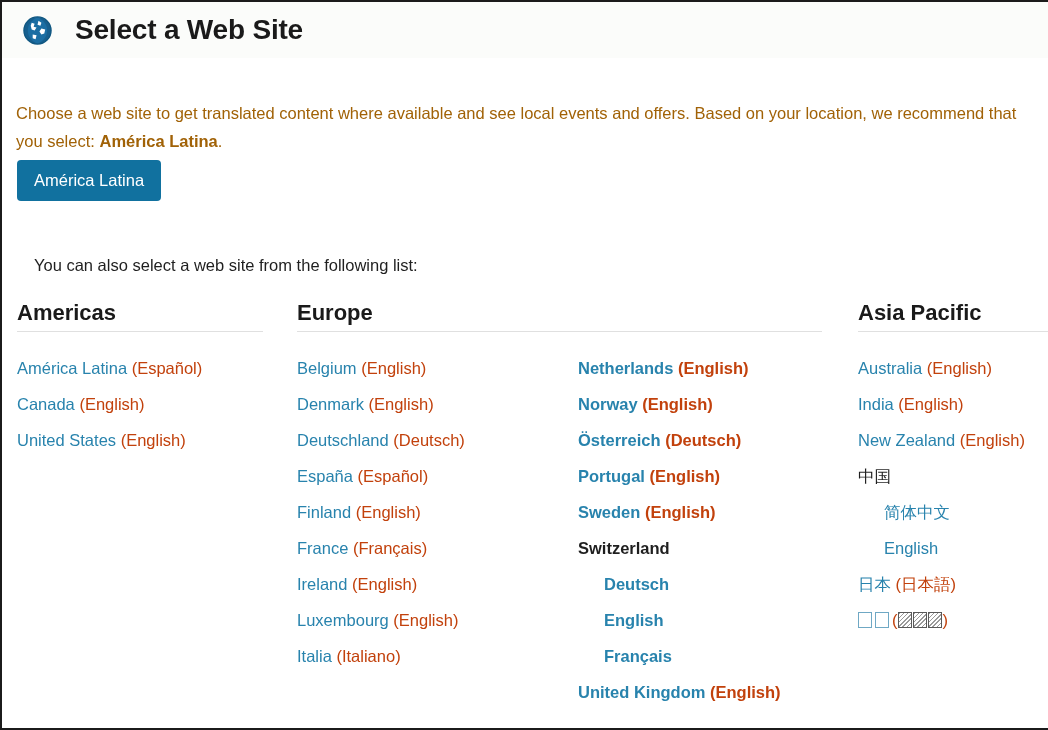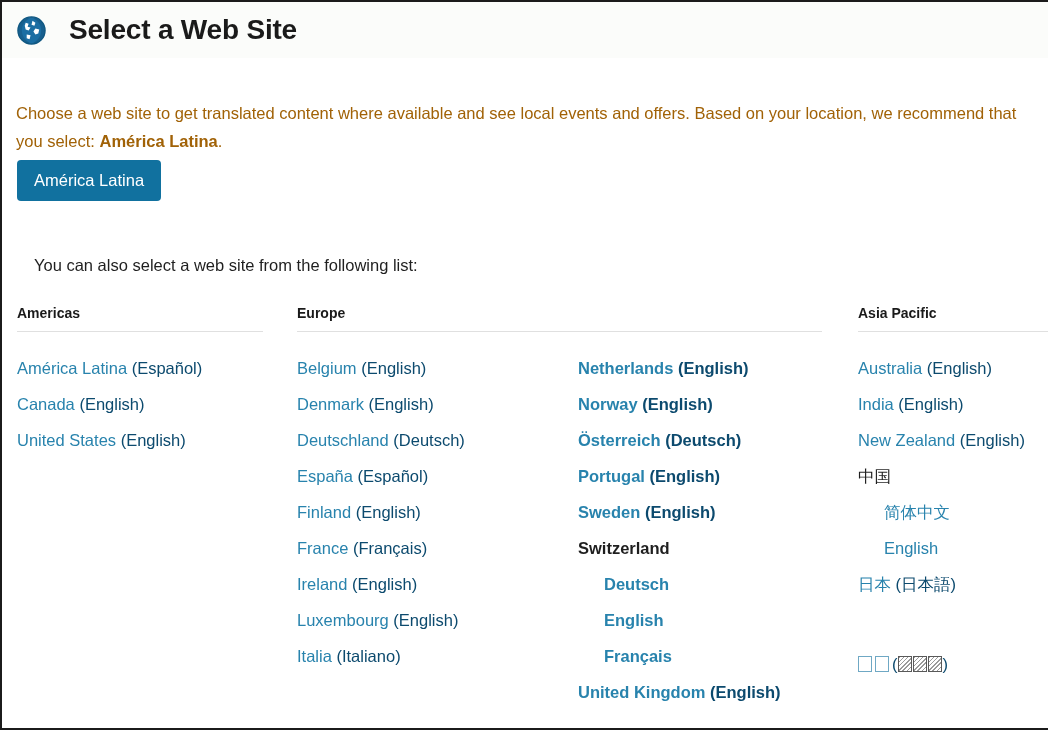--- a/index.html
+++ b/index.html
@@ -35,21 +35,21 @@
   
   .header-band {
     position: absolute;
     left: 0;
     top: 0;
     right: 0;
     height: 56px;
     background: #fbfcfa;
     display: flex;
     align-items: center;
-    padding-left: 14px;
+    padding-left: 20px;
     box-sizing: border-box;
   }
   .globe-icon {
     width: 31px;
     height: 31px;
     flex: 0 0 31px;
     display: block;
   }
   .page-title {
     font-size: 28px;
@@ -114,21 +114,21 @@
   }
   .region-col {
     position: absolute;
     top: 0;
   }
   .region-col.americas { left: 15px;  width: 246px; }
   .region-col.europe   { left: 295px; width: 525px; }
   .region-col.asia     { left: 856px; width: 250px; }
 
   .region-title {
-    font-size: 14px;
+    font-size: 22px;
     font-weight: bold;
     color: #1a1a1a;
     line-height: 26px;
     padding-bottom: 5px;
     border-bottom: 1px solid #e0e0e0;
     white-space: nowrap;
   }
 
   .region-body {
     position: relative;
@@ -149,21 +149,21 @@
   }
   .entry.indent { padding-left: 26px; }
 
   a.site-link {
     color: #2883ad;
     text-decoration: none;
     cursor: pointer;
   }
 
   .plain-label { color: #1f1f1f; }
-  .lang-note { color: #0c4a6e; margin-top: 44px; }
+  .lang-note { color: #c2410c; }
 
   
   .tofu {
     display: inline-block;
     width: 14px;
     height: 16px;
     box-sizing: border-box;
     border: 1px solid #6fa8c4;
     vertical-align: -2px;
     margin-right: 3px;

